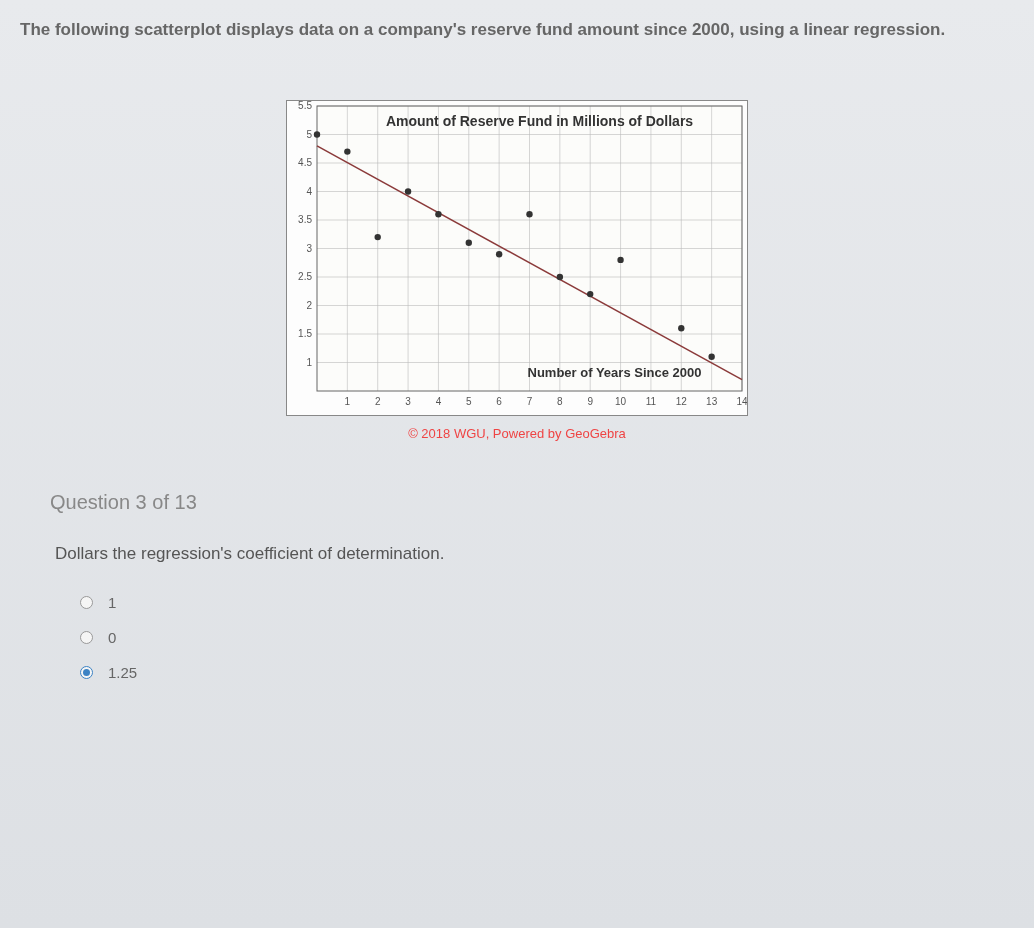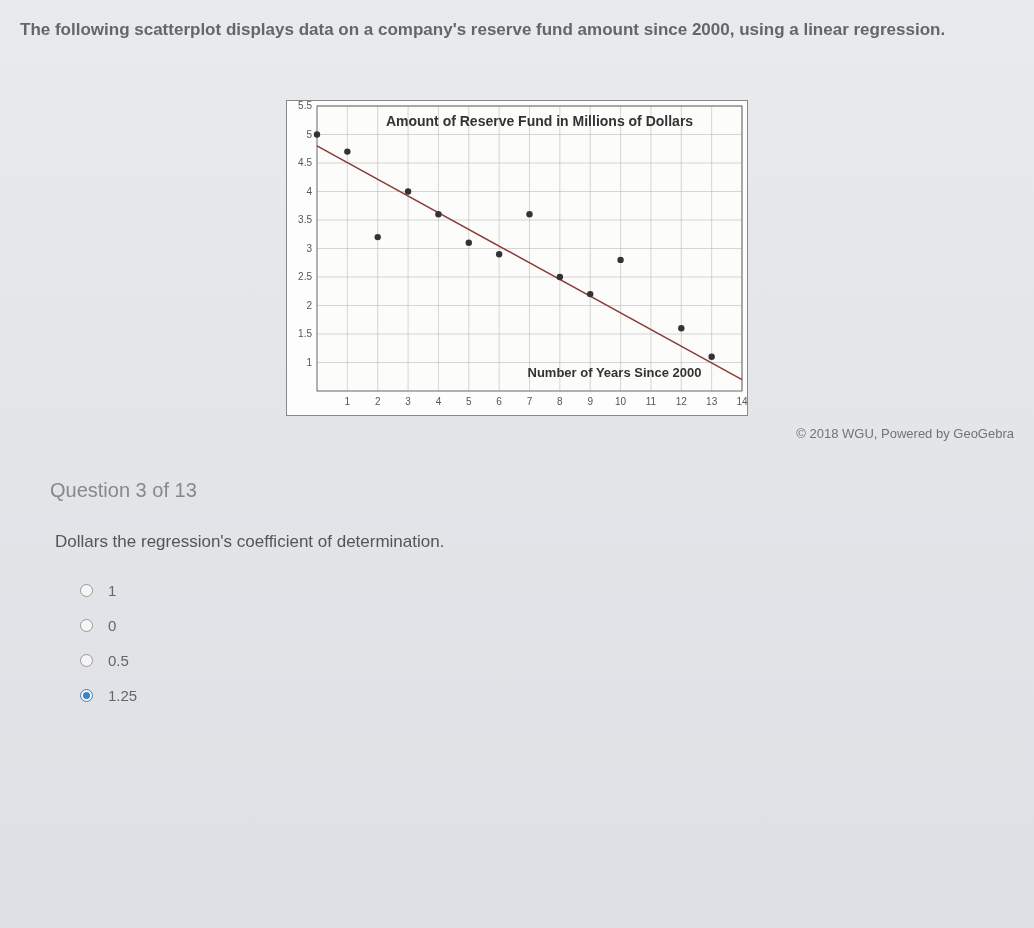--- a/index.html
+++ b/index.html
@@ -21,24 +21,24 @@
       display: flex;
       justify-content: center;
       margin-bottom: 10px;
     }
     .chart-box {
       background: #fdfdfd;
       border: 1px solid #888;
       position: relative;
     }
     .chart-caption {
-      text-align: right;
+      text-align: center;
       font-size: 13px;
-      color: #737373;
-      margin-bottom: 38px;
+      color: #ef4444;
+      margin-bottom: 50px;
     }
     .question-section {
       padding-left: 30px;
     }
     .question-number {
       font-size: 20px;
       color: #888;
       margin-bottom: 30px;
     }
     .question-text {
@@ -168,21 +168,17 @@
   <div class="options" id="options">
       <div class="option-row">
         <div class="radio"></div>
         <span class="option-label">1</span>
       </div>
       <div class="option-row">
         <div class="radio"></div>
         <span class="option-label">0</span>
       </div>
       <div class="option-row">
-        <div class="radio"></div>
-        <span class="option-label">0.5</span>
-      </div>
-      <div class="option-row">
         <div class="radio selected"></div>
         <span class="option-label">1.25</span>
       </div>
     </div>
 </div>
 
 </body></html>

